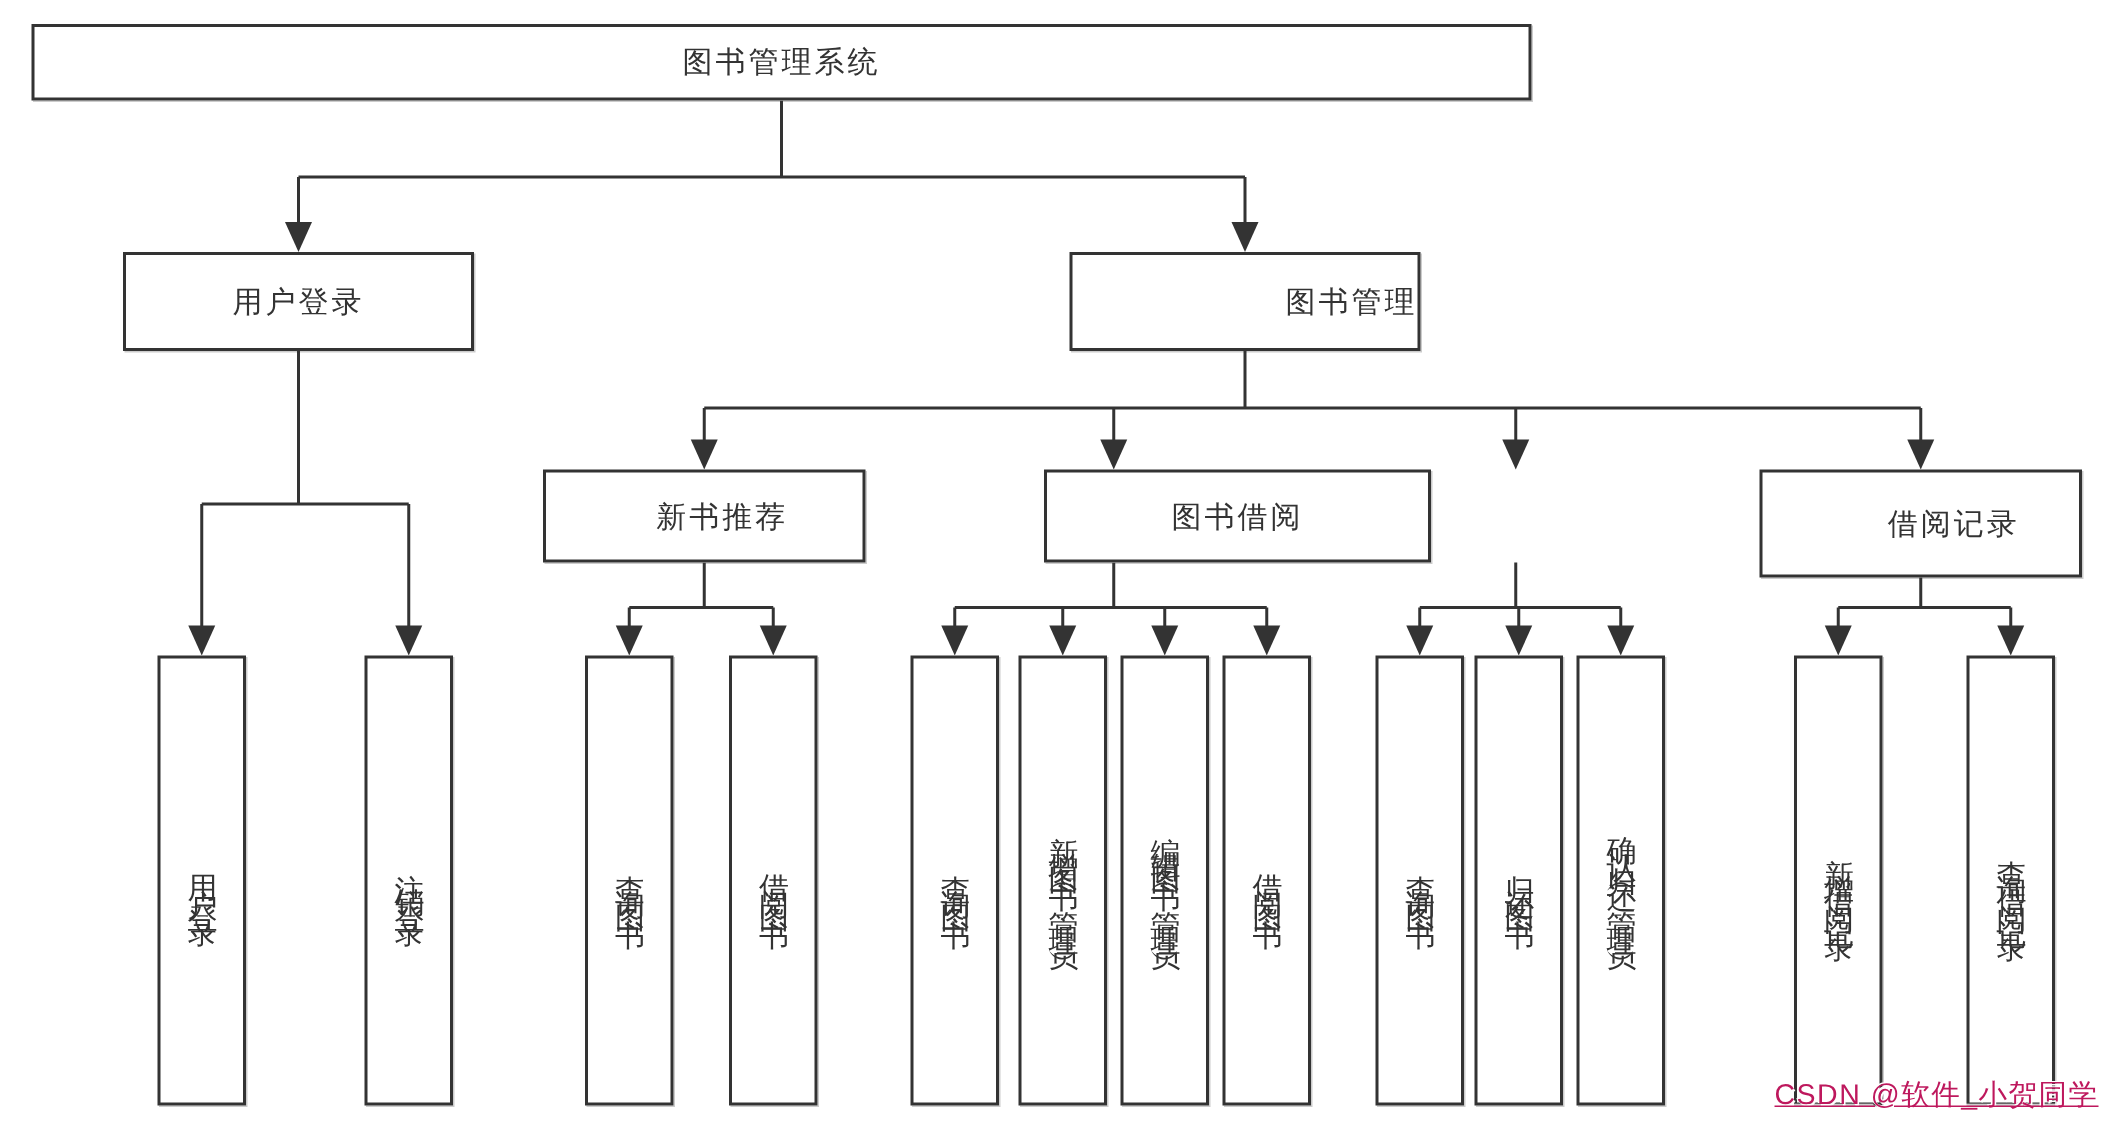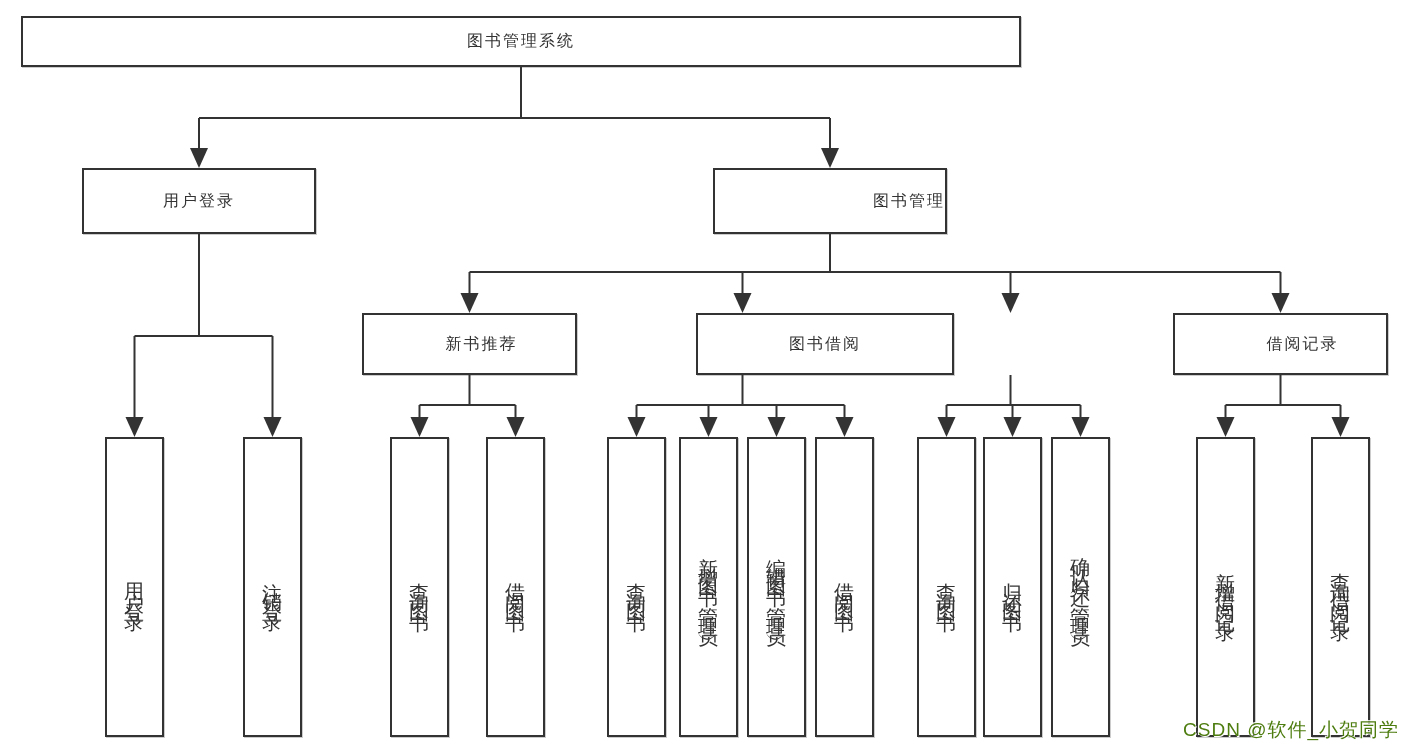--- a/index.html
+++ b/index.html
@@ -27,44 +27,45 @@
     box-sizing: border-box;
     background: #ffffff;
     border: 2px solid #333333;
     color: #333333;
     display: flex;
     align-items: center;
     justify-content: center;
     text-align: center;
   }
   .hbox {
-    font-size: 16px;
+    font-size: 20px;
     letter-spacing: 2px;
     box-shadow: 1px 1px 0 rgba(51,51,51,0.25);
   }
   .leaf {
     width: 59px;
     height: 300px;
     top: 437px;
     writing-mode: vertical-rl;
     font-size: 20px;
     letter-spacing: 10px;
     line-height: 1.1;
     box-shadow: 1px 1px 0 rgba(51,51,51,0.25);
   }
   .watermark {
     position: absolute;
     right: 6px;
     bottom: 4px;
     font-size: 19px;
     letter-spacing: 1px;
-    color: #4d7c0f;
+    color: #be185d;
     text-shadow: 1px 1px 0 #ffffff, -1px -1px 0 #ffffff;
     z-index: 10;
     white-space: nowrap;
+    text-decoration: underline;
   }
 </style>
 </head>
 <body>
 
 <div class="canvas">
 
   <svg class="connectors" viewBox="0 0 1405 747" xmlns="http://www.w3.org/2000/svg">
     <g stroke="#333333" stroke-width="2" fill="none">
 
@@ -115,21 +116,21 @@
   <div class="box hbox" style="left:713px; top:168px; width:234px; height:66px;justify-content:flex-end;">
     <span>图书管理</span>
   </div>
 
   <div class="box hbox" style="left:362px; top:313px; width:215px; height:62px;padding-left:24px;">
     <span>新书推荐</span>
   </div>
   <div class="box hbox" style="left:648px; top:313px; width:258px; height:62px;margin-left:48px;">
     <span>图书借阅</span>
   </div>
-  <div class="box hbox" style="left:1173px; top:313px; width:215px; height:62px;padding-left:44px;">
+  <div class="box hbox" style="left:1173px; top:313px; width:215px; height:72px;padding-left:44px;">
     <span>借阅记录</span>
   </div>
 
   <div class="box leaf" style="left:105px;">
     <span>用户登录</span>
   </div>
   <div class="box leaf" style="left:243px;">
     <span>注销登录</span>
   </div>
 

